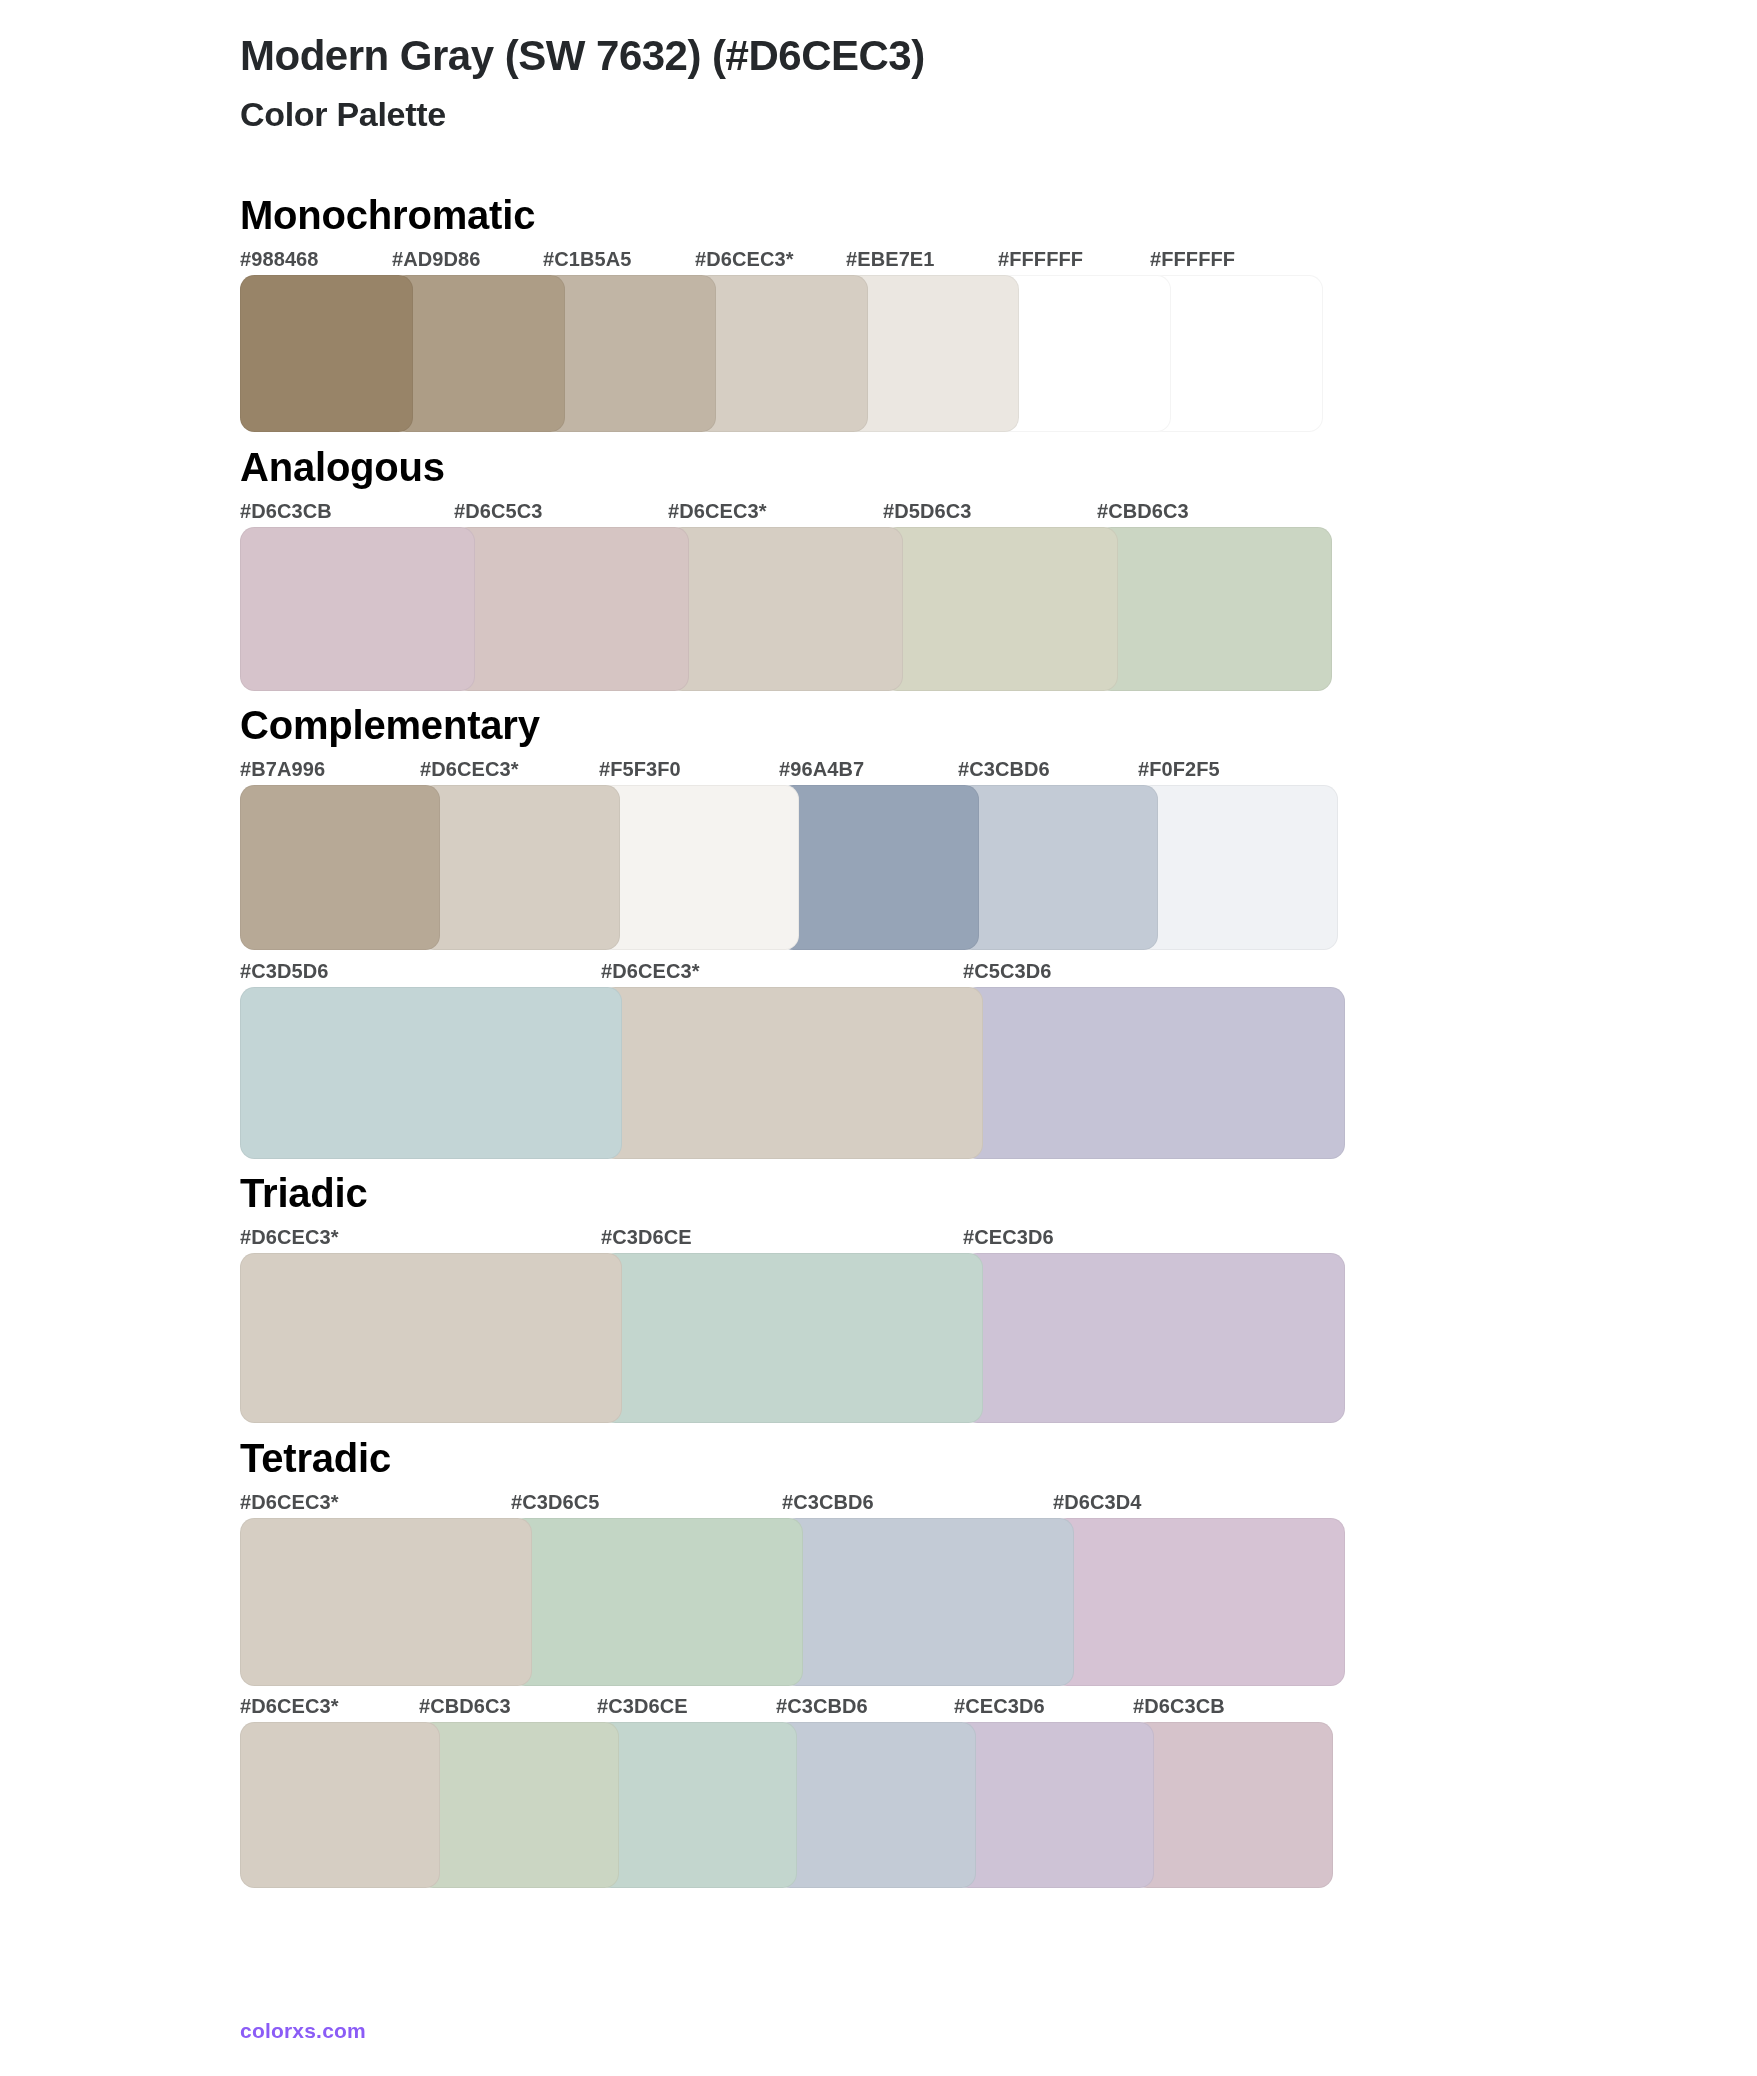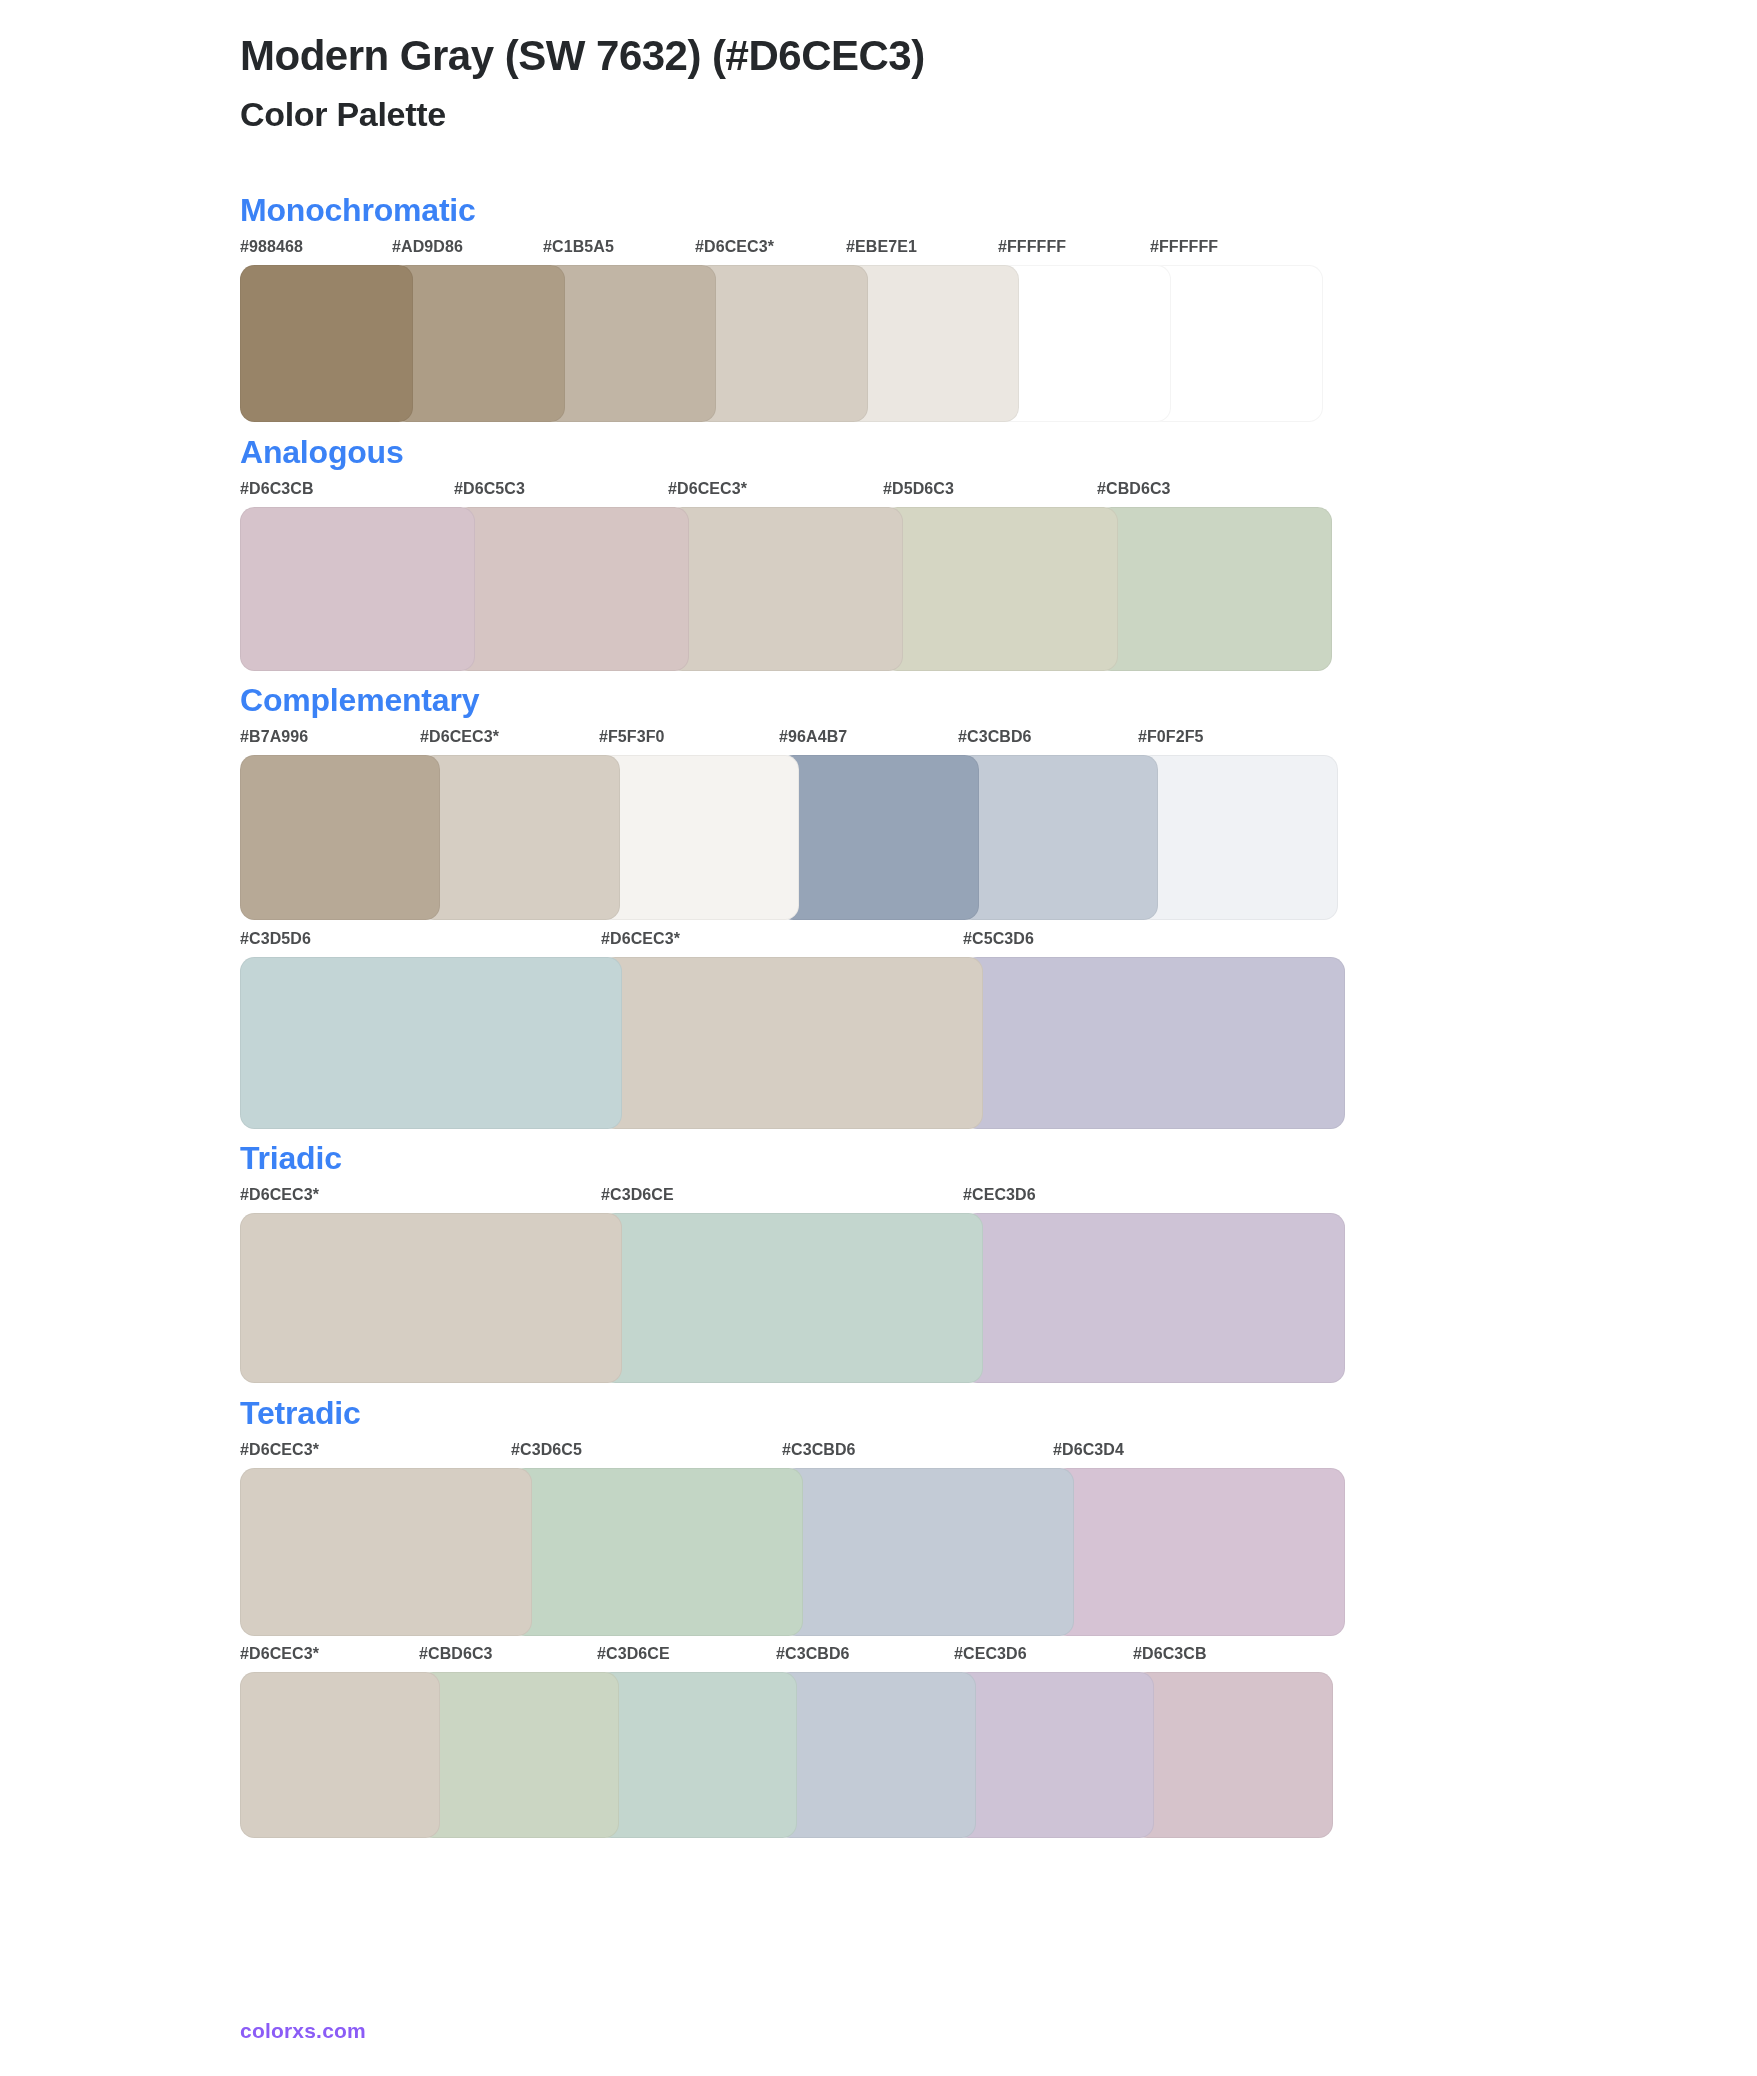--- a/index.html
+++ b/index.html
@@ -49,36 +49,36 @@
   .sections {
     margin-top: 54px;
   }
 
   .section {
     padding-left: 240px;
     margin-bottom: 9.6px;
   }
 
   .section-title {
-    font-size: 32px;
-    font-weight: bold;
-    color: #3b82f6;
+    font-size: 40px;
+    font-weight: bold;
+    color: #000000;
     letter-spacing: -0.2px;
     line-height: 1.25;
     margin-bottom: 8px;
   }
 
   .labels-row {
     position: relative;
     height: 27px;
   }
   .swatch-label {
     position: absolute;
     top: 0;
-    font-size: 16px;
+    font-size: 20px;
     font-weight: bold;
     color: #4b4d4f;
     letter-spacing: 0.1px;
     white-space: nowrap;
   }
 
   .swatch-row {
     position: relative;
     height: 160px;
   }

